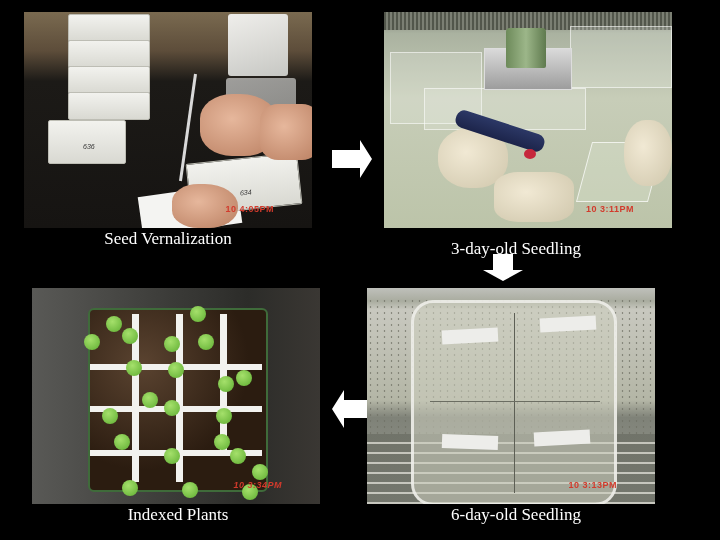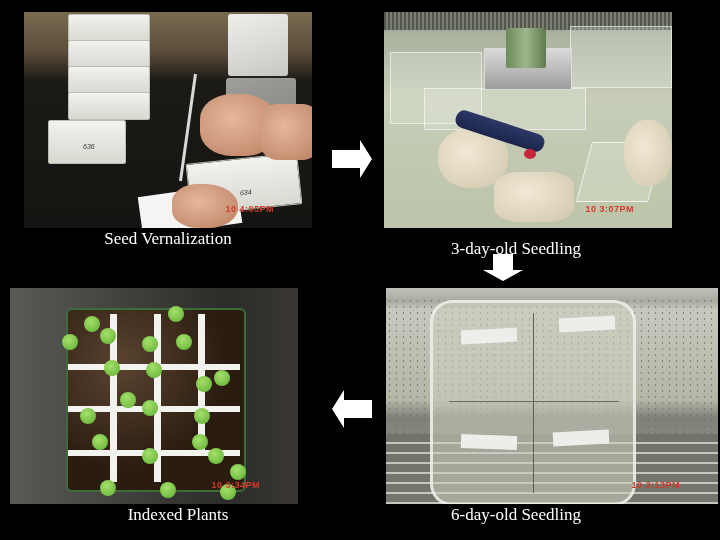--- a/index.html
+++ b/index.html
@@ -23,28 +23,28 @@
   #p2 .grill { position:absolute; left:0; top:0; width:100%; height:18px; background:repeating-linear-gradient(90deg,#52564b 0 2px,#7b7f73 2px 4px); }
   #p2 .tray { position:absolute; border:1px solid rgba(255,255,255,0.55); background:rgba(235,240,230,0.25); }
   #p2 .foil { position:absolute; left:100px; top:36px; width:86px; height:40px; background:linear-gradient(180deg,#dadada,#9d9d9d); border:1px solid #ddd; }
   #p2 .bottle { position:absolute; left:122px; top:16px; width:40px; height:40px; background:linear-gradient(90deg,#6d8a5a,#9cb689,#5f7a4e); border-radius:4px 4px 2px 2px; }
   #p2 .glove { position:absolute; background:radial-gradient(ellipse at 40% 40%,#f1e9d4,#cfc6ab); border-radius:45%; }
   #p2 .pipette { position:absolute; left:70px; top:110px; width:92px; height:18px; background:linear-gradient(180deg,#2c3866,#1c244a); border-radius:8px; transform:rotate(18deg); }
   #p2 .pipette-red { position:absolute; left:140px; top:137px; width:12px; height:10px; background:#c6273c; border-radius:50%; }
   #p2 .dish { position:absolute; left:200px; top:130px; width:70px; height:58px; border:1px solid rgba(255,255,255,0.7); transform:skew(-15deg); background:rgba(220,228,210,0.35); }
 
   
-  #p3 { left:10px; top:288px; background:linear-gradient(90deg,#595956 0%,#4a4a47 25%,#3a3a37 50%,#2c2c29 75%,#3a3733 100%); }
+  #p3 { left:32px; top:288px; background:linear-gradient(90deg,#595956 0%,#4a4a47 25%,#3a3a37 50%,#2c2c29 75%,#3a3733 100%);font-style:italic; }
   #p3 .soil { position:absolute; left:56px; top:20px; width:176px; height:180px; background:radial-gradient(circle at 30% 30%,#5a4330 0,#2b1c10 60%); border-radius:6px; border:2px solid #3f6b3a; }
   #p3 .div-v { position:absolute; width:7px; background:#f2f2ef; }
   #p3 .div-h { position:absolute; height:6px; background:#f2f2ef; }
   #p3 .leaf { position:absolute; width:16px; height:16px; background:radial-gradient(circle at 40% 35%,#a5e06b,#5fae32); border-radius:50%; }
 
   
-  #p4 { left:386px; top:288px; background:linear-gradient(180deg,#bfc0bb 0%,#a9ac9f 6%,#c8c8bf 10%,#b4b6a6 52%,#7f8278 60%,#9a9c93 100%);padding-left:44px; }
+  #p4 { left:367px; top:288px; background:linear-gradient(180deg,#bfc0bb 0%,#a9ac9f 6%,#c8c8bf 10%,#b4b6a6 52%,#7f8278 60%,#9a9c93 100%); }
   #p4 .speck { position:absolute; inset:10px 0 70px 0; background-image:radial-gradient(#6e6f63 0.8px, transparent 1.2px); background-size:7px 6px; opacity:0.7; }
   #p4 .shelf { position:absolute; left:0; bottom:0; width:100%; height:70px; background:repeating-linear-gradient(0deg,#cfcfc6 0 2px,#6d7066 2px 10px); opacity:0.85; }
   #p4 .box { position:absolute; left:44px; top:12px; width:200px; height:200px; border:3px solid rgba(240,240,236,0.85); border-radius:22px; background:rgba(205,208,192,0.55); }
   #p4 .lbl { position:absolute; background:#ededea; height:14px; width:56px; transform:rotate(-3deg); }
   #p4 .midline { position:absolute; left:100px; top:10px; width:1px; height:180px; background:#5d5f55; }
   #p4 .hline { position:absolute; left:16px; top:98px; width:170px; height:1px; background:#6b6d62; }
 </style>
 </head>
 <body>
 
@@ -80,21 +80,21 @@
   <div class="tray" style="left:186px;top:14px;width:100px;height:60px;"></div>
   <div class="tray" style="left:40px;top:76px;width:160px;height:40px;"></div>
   <div class="foil"></div>
   <div class="bottle"></div>
   <div class="dish"></div>
   <div class="glove" style="left:54px;top:116px;width:70px;height:60px;"></div>
   <div class="glove" style="left:110px;top:160px;width:80px;height:50px;border-radius:30%;"></div>
   <div class="pipette"></div>
   <div class="pipette-red"></div>
   <div class="glove" style="left:240px;top:108px;width:48px;height:66px;"></div>
-  <span class="stamp">10  3:07PM</span>
+  <span class="stamp">10  3:11PM</span>
 </div>
 <div class="caption" style="left:372px;top:239px;">3-day-old Seedling</div>
 
 <svg class="arrow" style="left:482px;top:254px;" width="42" height="28" viewBox="0 0 42 28">
   <polygon points="11,0 31,0 31,16 41,16 21,27 1,16 11,16" fill="#ffffff"></polygon>
 </svg>
 
 <div class="photo" id="p3">
   <div class="soil">
     <div class="div-v" style="left:42px;top:4px;height:168px;"></div>

